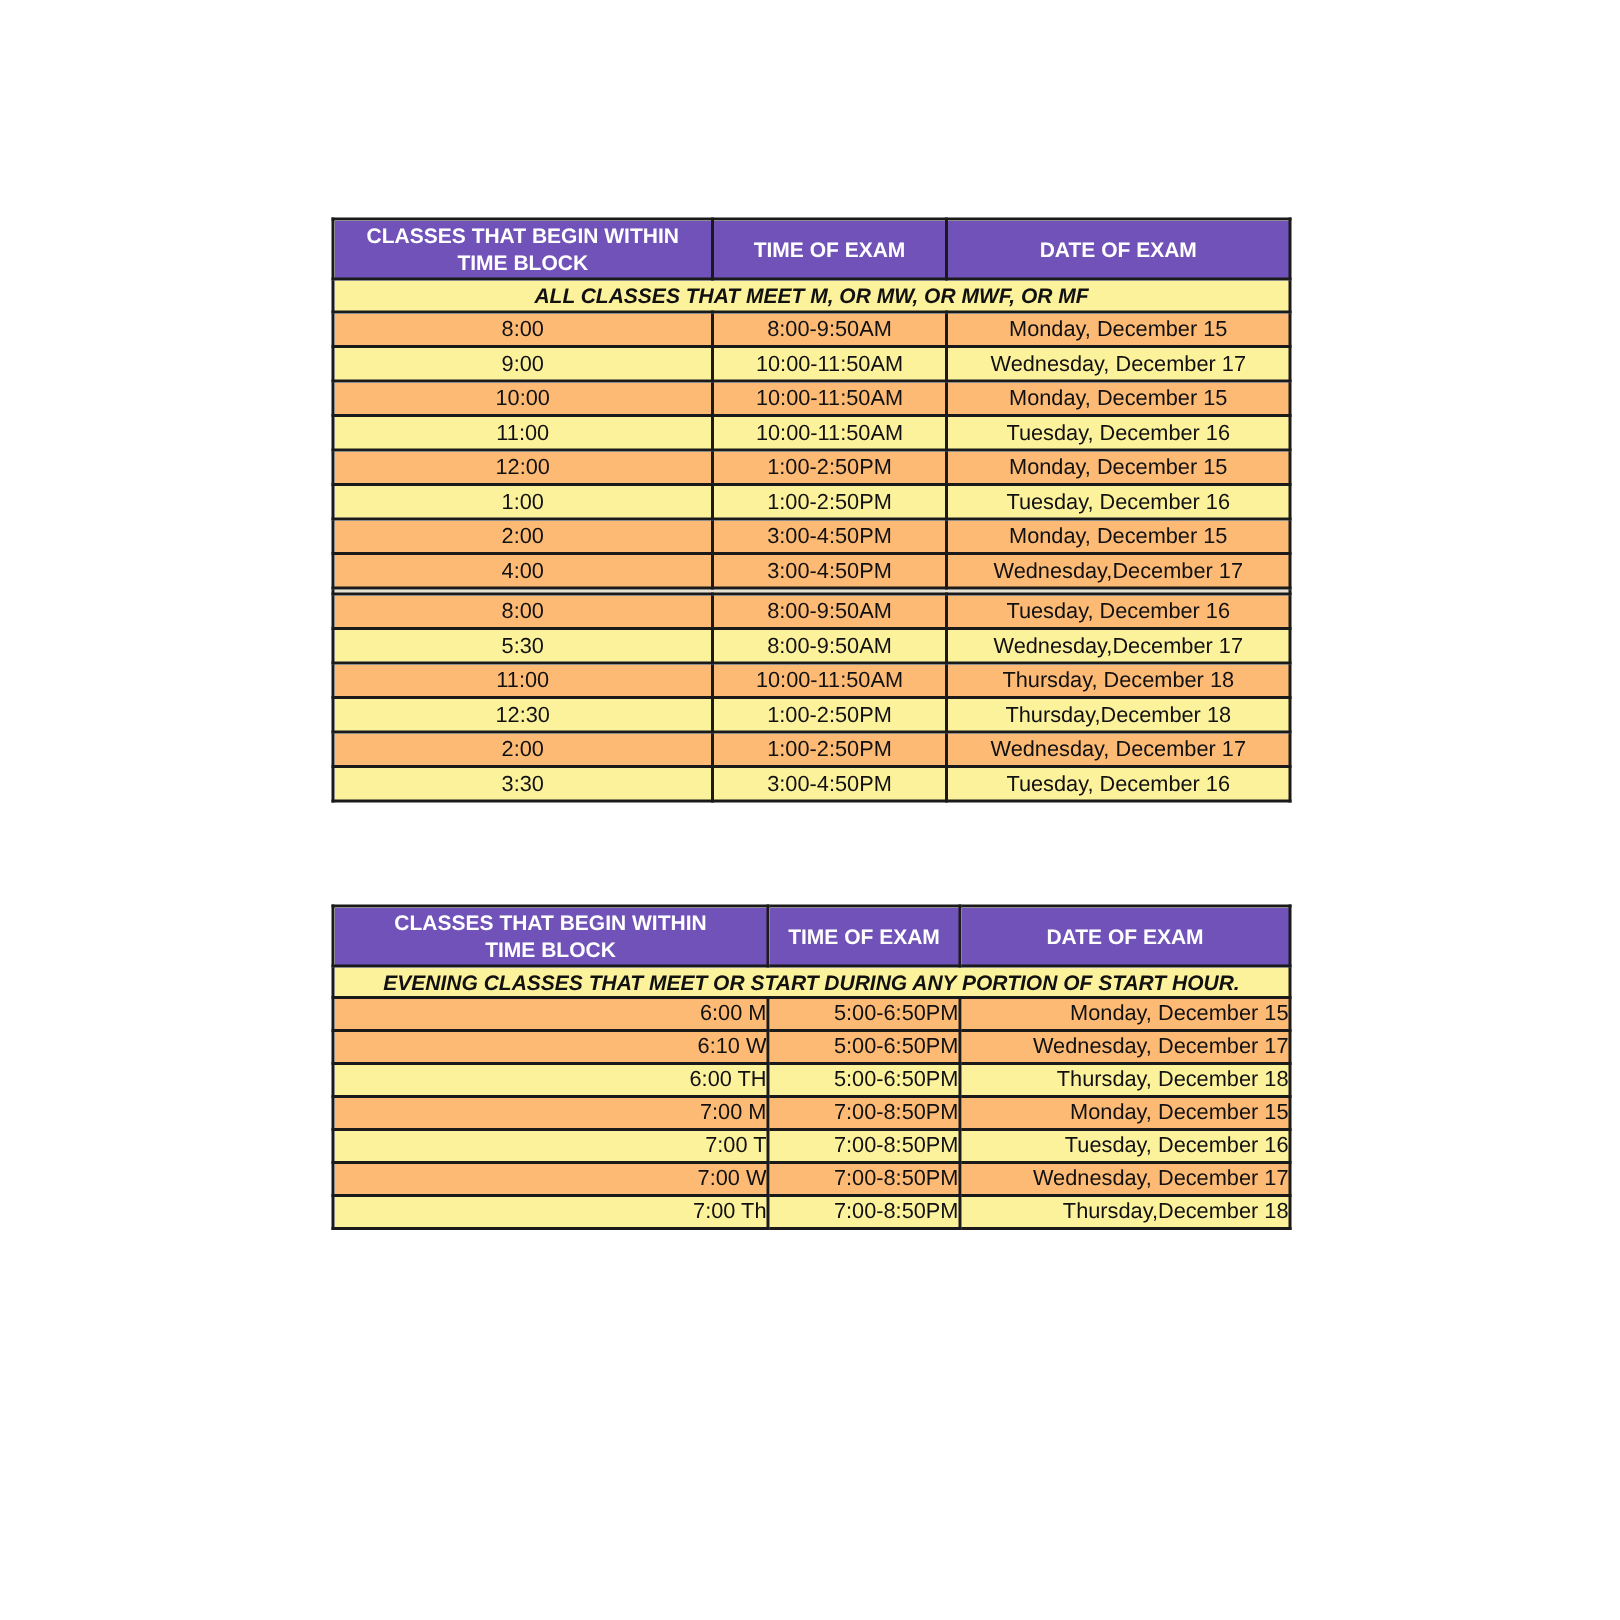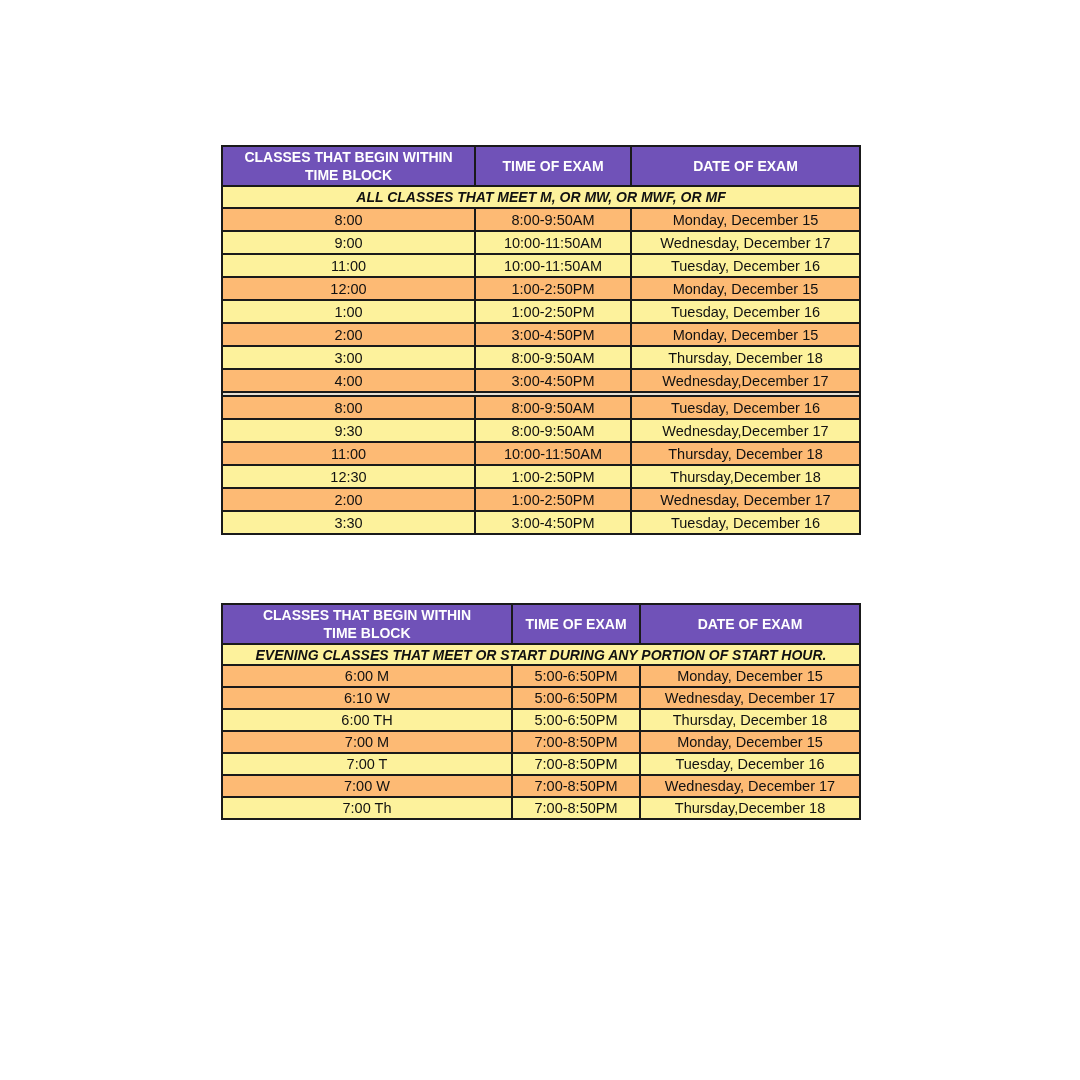--- a/index.html
+++ b/index.html
@@ -13,21 +13,21 @@
   tr.gap td { background:#e6dfd2; height:2px; border-left:2px solid #1a1a1a; border-right:2px solid #1a1a1a; }
   #t1 { left:221px; top:145px; width:638px; }
   #t1 col.c1 { width:253px; } #t1 col.c2 { width:156px; } #t1 col.c3 { width:229px; }
   #t1 th { height:38px; }
   #t1 tr.sec td { height:20px; }
   #t1 tr.w td, #t1 tr.y td { height:21px; }
   #t2 { left:221px; top:603px; width:638px; }
   #t2 col.c1 { width:290px; } #t2 col.c2 { width:128px; } #t2 col.c3 { width:220px; }
   #t2 th { height:38px; }
   #t2 tr.sec td { height:19px; }
-  #t2 tr.w td, #t2 tr.y td { height:20px; }
+  #t2 tr.w td, #t2 tr.y td { height:20px;text-align:right; }
 </style>
 </head>
 <body>
 
 <table id="t1">
   <colgroup>
       <col class="c1">
       <col class="c2">
       <col class="c3">
     </colgroup>
@@ -45,60 +45,60 @@
   <tr class="w">
         <td>8:00</td>
         <td>8:00-9:50AM</td>
         <td>Monday, December 15</td>
       </tr>
       <tr class="y">
         <td>9:00</td>
         <td>10:00-11:50AM</td>
         <td>Wednesday, December 17</td>
       </tr>
+      <tr class="w">
+        <td>10:00</td>
+        <td>10:00-11:50AM</td>
+        <td>Monday, December 15</td>
+      </tr>
       <tr class="y">
         <td>11:00</td>
         <td>10:00-11:50AM</td>
         <td>Tuesday, December 16</td>
       </tr>
       <tr class="w">
         <td>12:00</td>
         <td>1:00-2:50PM</td>
         <td>Monday, December 15</td>
       </tr>
       <tr class="y">
         <td>1:00</td>
         <td>1:00-2:50PM</td>
         <td>Tuesday, December 16</td>
       </tr>
       <tr class="w">
         <td>2:00</td>
         <td>3:00-4:50PM</td>
         <td>Monday, December 15</td>
       </tr>
-      <tr class="y">
-        <td>3:00</td>
-        <td>8:00-9:50AM</td>
-        <td>Thursday, December 18</td>
-      </tr>
       <tr class="w">
         <td>4:00</td>
         <td>3:00-4:50PM</td>
         <td>Wednesday,December 17</td>
       </tr>
       <tr class="gap">
         <td colspan="3"></td>
       </tr>
       <tr class="w">
         <td>8:00</td>
         <td>8:00-9:50AM</td>
         <td>Tuesday, December 16</td>
       </tr>
       <tr class="y">
-        <td>9:30</td>
+        <td>5:30</td>
         <td>8:00-9:50AM</td>
         <td>Wednesday,December 17</td>
       </tr>
       <tr class="w">
         <td>11:00</td>
         <td>10:00-11:50AM</td>
         <td>Thursday, December 18</td>
       </tr>
       <tr class="y">
         <td>12:30</td>

